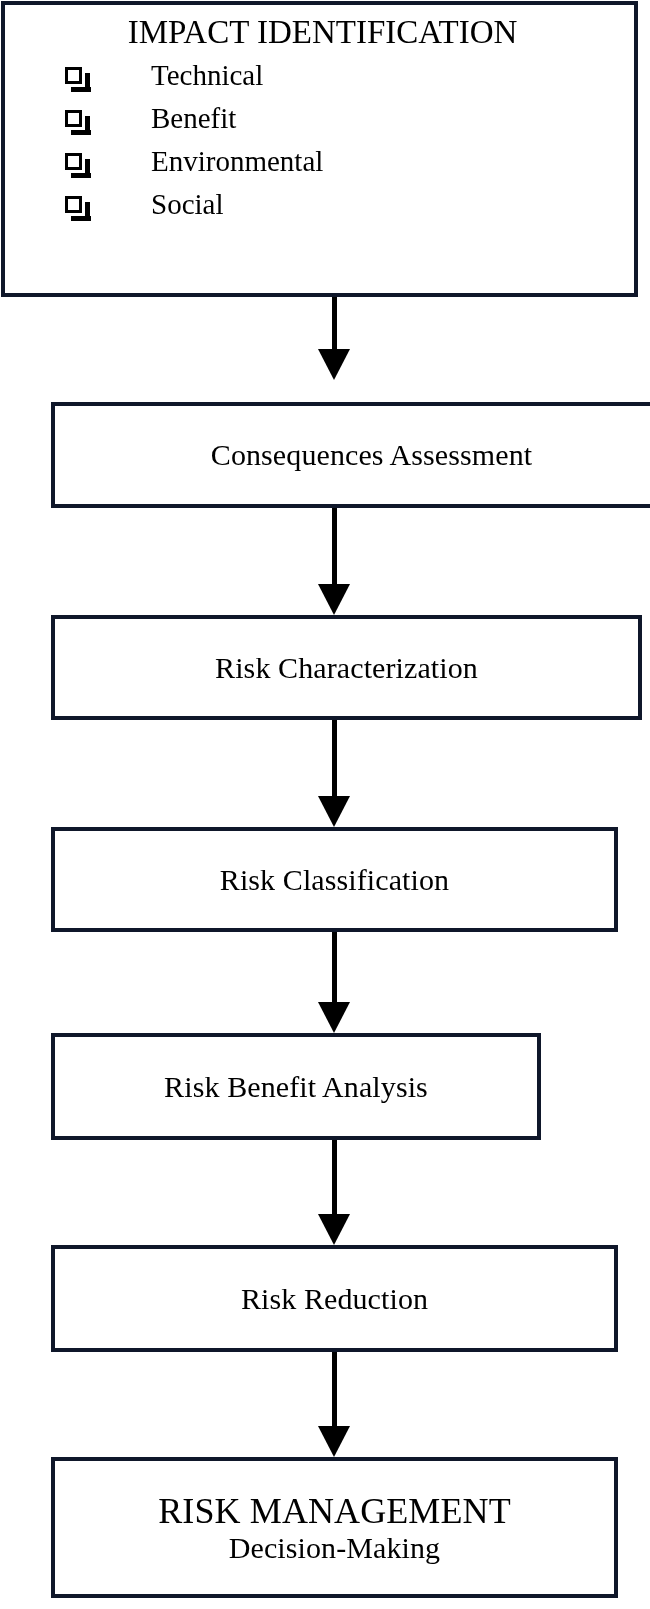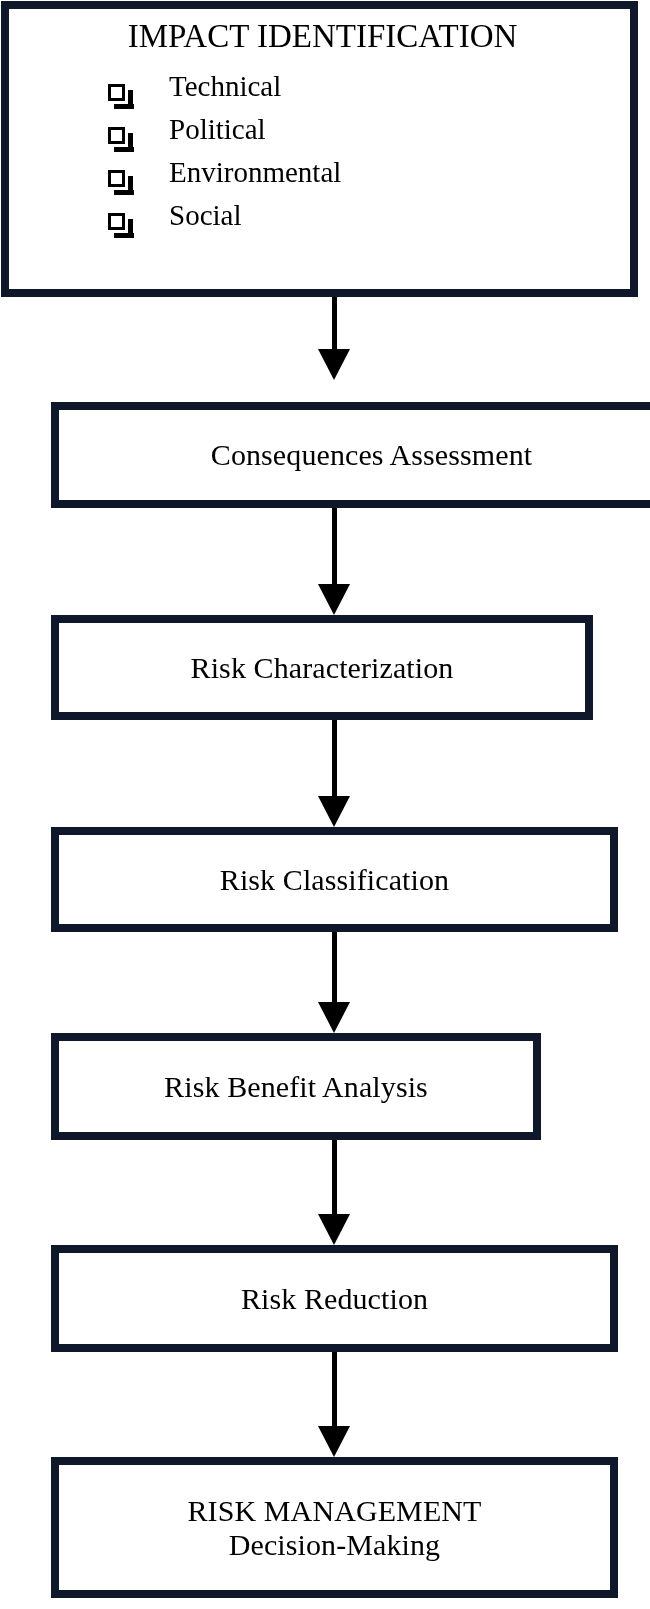--- a/index.html
+++ b/index.html
@@ -16,37 +16,37 @@
     width: 650px;
     height: 1609px;
     background: #ffffff;
     overflow: hidden;
   }
 
   
   .node {
     position: absolute;
     box-sizing: border-box;
-    border: 8px solid #0f172a;
+    border: 4px solid #0f172a;
     background: #ffffff;
     display: flex;
     flex-direction: column;
     align-items: center;
     justify-content: center;
     text-align: center;
     z-index: 3;
   }
   .node-label {
     font-size: 30px;
     line-height: 1.12;
     letter-spacing: 0.1px;
     white-space: nowrap;
   }
   .node-label.upper {
-    font-size: 30px;
+    font-size: 36px;
   }
 
   
   #box-impact {
     left: 1px;
     top: 1px;
     width: 637px;
     height: 296px;
     display: block;
     padding: 0;
@@ -60,23 +60,24 @@
     white-space: nowrap;
   }
   .impact-list {
     list-style: none;
     margin: 0;
     padding: 0;
     margin-top: 5px;
   }
   .impact-item {
     display: flex;
-    align-items: flex-end;
+    align-items: center;
     height: 43px;
-    padding-left: 99px;
+    padding-left: 60px;
+    gap: 25px;
   }
   
   .checkbox-glyph {
     position: relative;
     width: 17px;
     height: 17px;
     flex: 0 0 auto;
     box-sizing: border-box;
     border: 3px solid #000000;
     background: #ffffff;
@@ -135,21 +136,21 @@
 
   <div class="node" id="box-impact">
     <div id="impact-title">IMPACT IDENTIFICATION</div>
     <ul class="impact-list">
       <li class="impact-item">
         <span class="checkbox-glyph"></span>
         <span class="impact-text">Technical</span>
       </li>
       <li class="impact-item">
         <span class="checkbox-glyph"></span>
-        <span class="impact-text">Political</span>
+        <span class="impact-text">Benefit</span>
       </li>
       <li class="impact-item">
         <span class="checkbox-glyph"></span>
         <span class="impact-text">Environmental</span>
       </li>
       <li class="impact-item">
         <span class="checkbox-glyph"></span>
         <span class="impact-text">Social</span>
       </li>
     </ul>
@@ -162,21 +163,21 @@
 
   <div class="node" style="left:51px; top:402px; width:641px; height:106px;">
     <div class="node-label">Consequences Assessment</div>
   </div>
 
   <div class="connector" style="left:332px; top:508px; height:107px;">
     <div class="shaft" style="height:78px;"></div>
     <div class="head" style="top:76px;"></div>
   </div>
 
-  <div class="node" style="left:51px; top:615px; width:542px; height:105px;">
+  <div class="node" style="left:51px; top:615px; width:591px; height:105px;">
     <div class="node-label">Risk Characterization</div>
   </div>
 
   <div class="connector" style="left:332px; top:720px; height:107px;">
     <div class="shaft" style="height:78px;"></div>
     <div class="head" style="top:76px;"></div>
   </div>
 
   <div class="node" style="left:51px; top:827px; width:567px; height:105px;text-align:center;">
     <div class="node-label">Risk Classification</div>

